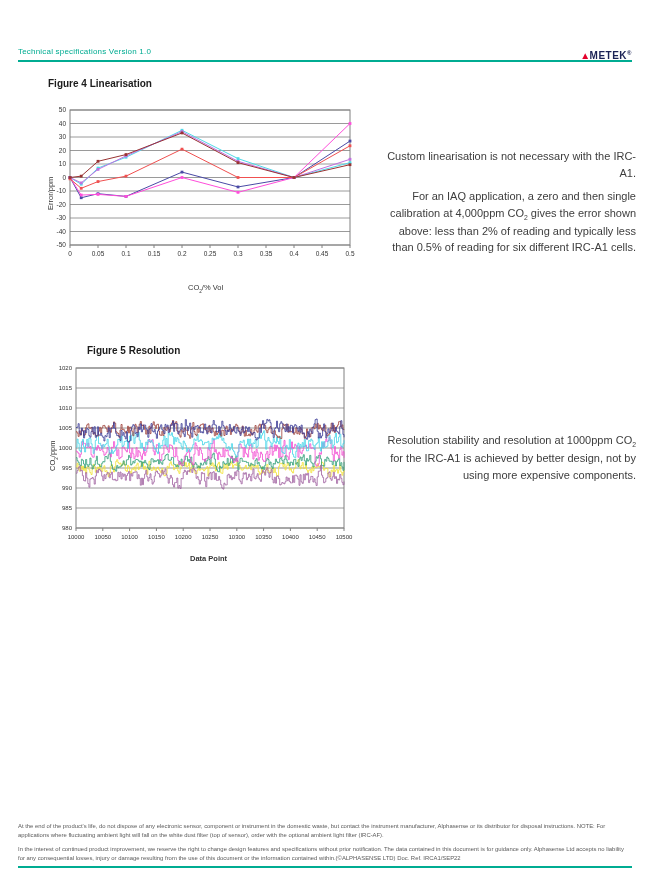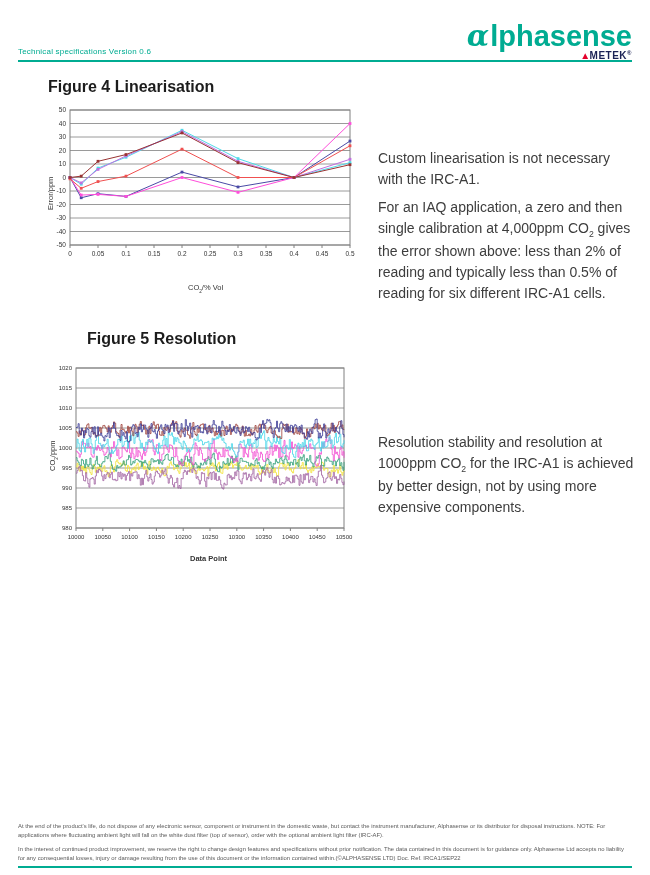--- a/index.html
+++ b/index.html
@@ -9,43 +9,42 @@
   }
   
   .doc-label{position:absolute;left:18px;top:47px;font-size:8px;color:#00AC92;letter-spacing:.2px;}
   .header-rule{position:absolute;left:18px;width:614px;top:60px;height:2px;background:#00AC92;}
   .brand{position:absolute;right:18px;top:22px;font-size:29px;font-weight:bold;color:#00AC92;line-height:1;}
   .brand-alpha{font-style:italic;font-family:"DejaVu Serif",serif;font-weight:bold;margin-right:1px;}
   .ametek{position:absolute;right:18px;top:50px;font-size:10px;font-weight:bold;color:#1B2255;letter-spacing:.5px;}
   .ametek .tri{color:#E4012B;font-size:10px;margin-right:-1px;}
   .ametek .reg{font-size:6px;vertical-align:super;}
   
-  .fig-title{position:absolute;left:48px;font-size:16px;font-weight:bold;color:#1c1c1c;}
+  .fig-title{position:absolute;left:48px;font-size:10px;font-weight:bold;color:#1c1c1c;}
   
   .chart{position:absolute;left:40px;}
   .chart svg{display:block;}
   svg text{font-family:"Liberation Sans",sans-serif;fill:#333333;}
   .axis-title{position:absolute;font-size:7.5px;color:#333;white-space:nowrap;}
   .axis-title-y{transform:rotate(-90deg);transform-origin:left top;}
   .sub{font-size:.62em;vertical-align:sub;}
   
-  .side-text{position:absolute;left:378px;width:258px;font-size:14px;line-height:1.5;color:#3d3d3d;}
+  .side-text{position:absolute;left:378px;width:258px;font-size:11px;line-height:1.5;color:#3d3d3d;text-align:right;}
   .side-text p{margin:0 0 7px 0;}
   
   .footer-p{position:absolute;left:18px;width:614px;font-size:5.9px;line-height:1.55;color:#5a5a5a;}
   .footer-rule{position:absolute;left:18px;width:614px;top:866px;height:2px;background:#00AC92;}
 </style>
 </head>
 <body>
 
 <div class="page">
 
-  <div class="doc-label">Technical specifications Version 0.6</div>
+  <div class="doc-label">Technical specifications Version 1.0</div>
   <div class="header-rule"></div>
-  <div class="brand"><span class="brand-alpha">α</span><span>lphasense</span></div>
   <div class="ametek"><span class="tri">▲</span><span>METEK</span><span class="reg">®</span></div>
 
   <div class="fig-title" style="top:78px;">Figure 4 Linearisation</div>
   <div class="chart" style="top:100px;width:335px;height:205px;">
     <svg id="fig4-svg" width="335" height="170">
         <line x1="30" y1="10" x2="310" y2="10" stroke="#9a9a9a" stroke-width="1"></line>
         <text x="26" y="12.2" text-anchor="end" font-size="6.5">50</text>
         <line x1="30" y1="23.5" x2="310" y2="23.5" stroke="#9a9a9a" stroke-width="1"></line>
         <text x="26" y="25.7" text-anchor="end" font-size="6.5">40</text>
         <line x1="30" y1="37" x2="310" y2="37" stroke="#9a9a9a" stroke-width="1"></line>
@@ -145,21 +144,21 @@
         <rect x="308.6" y="63.275" width="2.8" height="2.8" fill="#993333"></rect>
       </svg>
     <div class="axis-title axis-title-y" style="left:6px;top:110px;">Error/ppm</div>
     <div class="axis-title" style="left:148px;top:183px;"><span>CO</span><span class="sub">2</span><span>/% Vol</span></div>
   </div>
   <div class="side-text" style="top:148px;">
     <p><span>Custom linearisation is not necessary with the IRC-A1.</span></p>
     <p><span>For an IAQ application, a zero and then single calibration at 4,000ppm CO</span><span class="sub">2</span><span> gives the error shown above: less than 2% of reading and typically less than 0.5% of reading for six different IRC-A1 cells.</span></p>
   </div>
 
-  <div class="fig-title" style="top:330px;padding-left:39px;">Figure 5 Resolution</div>
+  <div class="fig-title" style="top:345px;padding-left:39px;">Figure 5 Resolution</div>
   <div class="chart" style="top:358px;width:335px;height:215px;">
     <svg id="fig5-svg" width="335" height="192">
         <line x1="36" y1="10" x2="304" y2="10" stroke="#9a9a9a" stroke-width="1"></line>
         <text x="32" y="12.2" text-anchor="end" font-size="6">1020</text>
         <line x1="36" y1="30" x2="304" y2="30" stroke="#9a9a9a" stroke-width="1"></line>
         <text x="32" y="32.2" text-anchor="end" font-size="6">1015</text>
         <line x1="36" y1="50" x2="304" y2="50" stroke="#9a9a9a" stroke-width="1"></line>
         <text x="32" y="52.2" text-anchor="end" font-size="6">1010</text>
         <line x1="36" y1="70" x2="304" y2="70" stroke="#9a9a9a" stroke-width="1"></line>
         <text x="32" y="72.2" text-anchor="end" font-size="6">1005</text>

